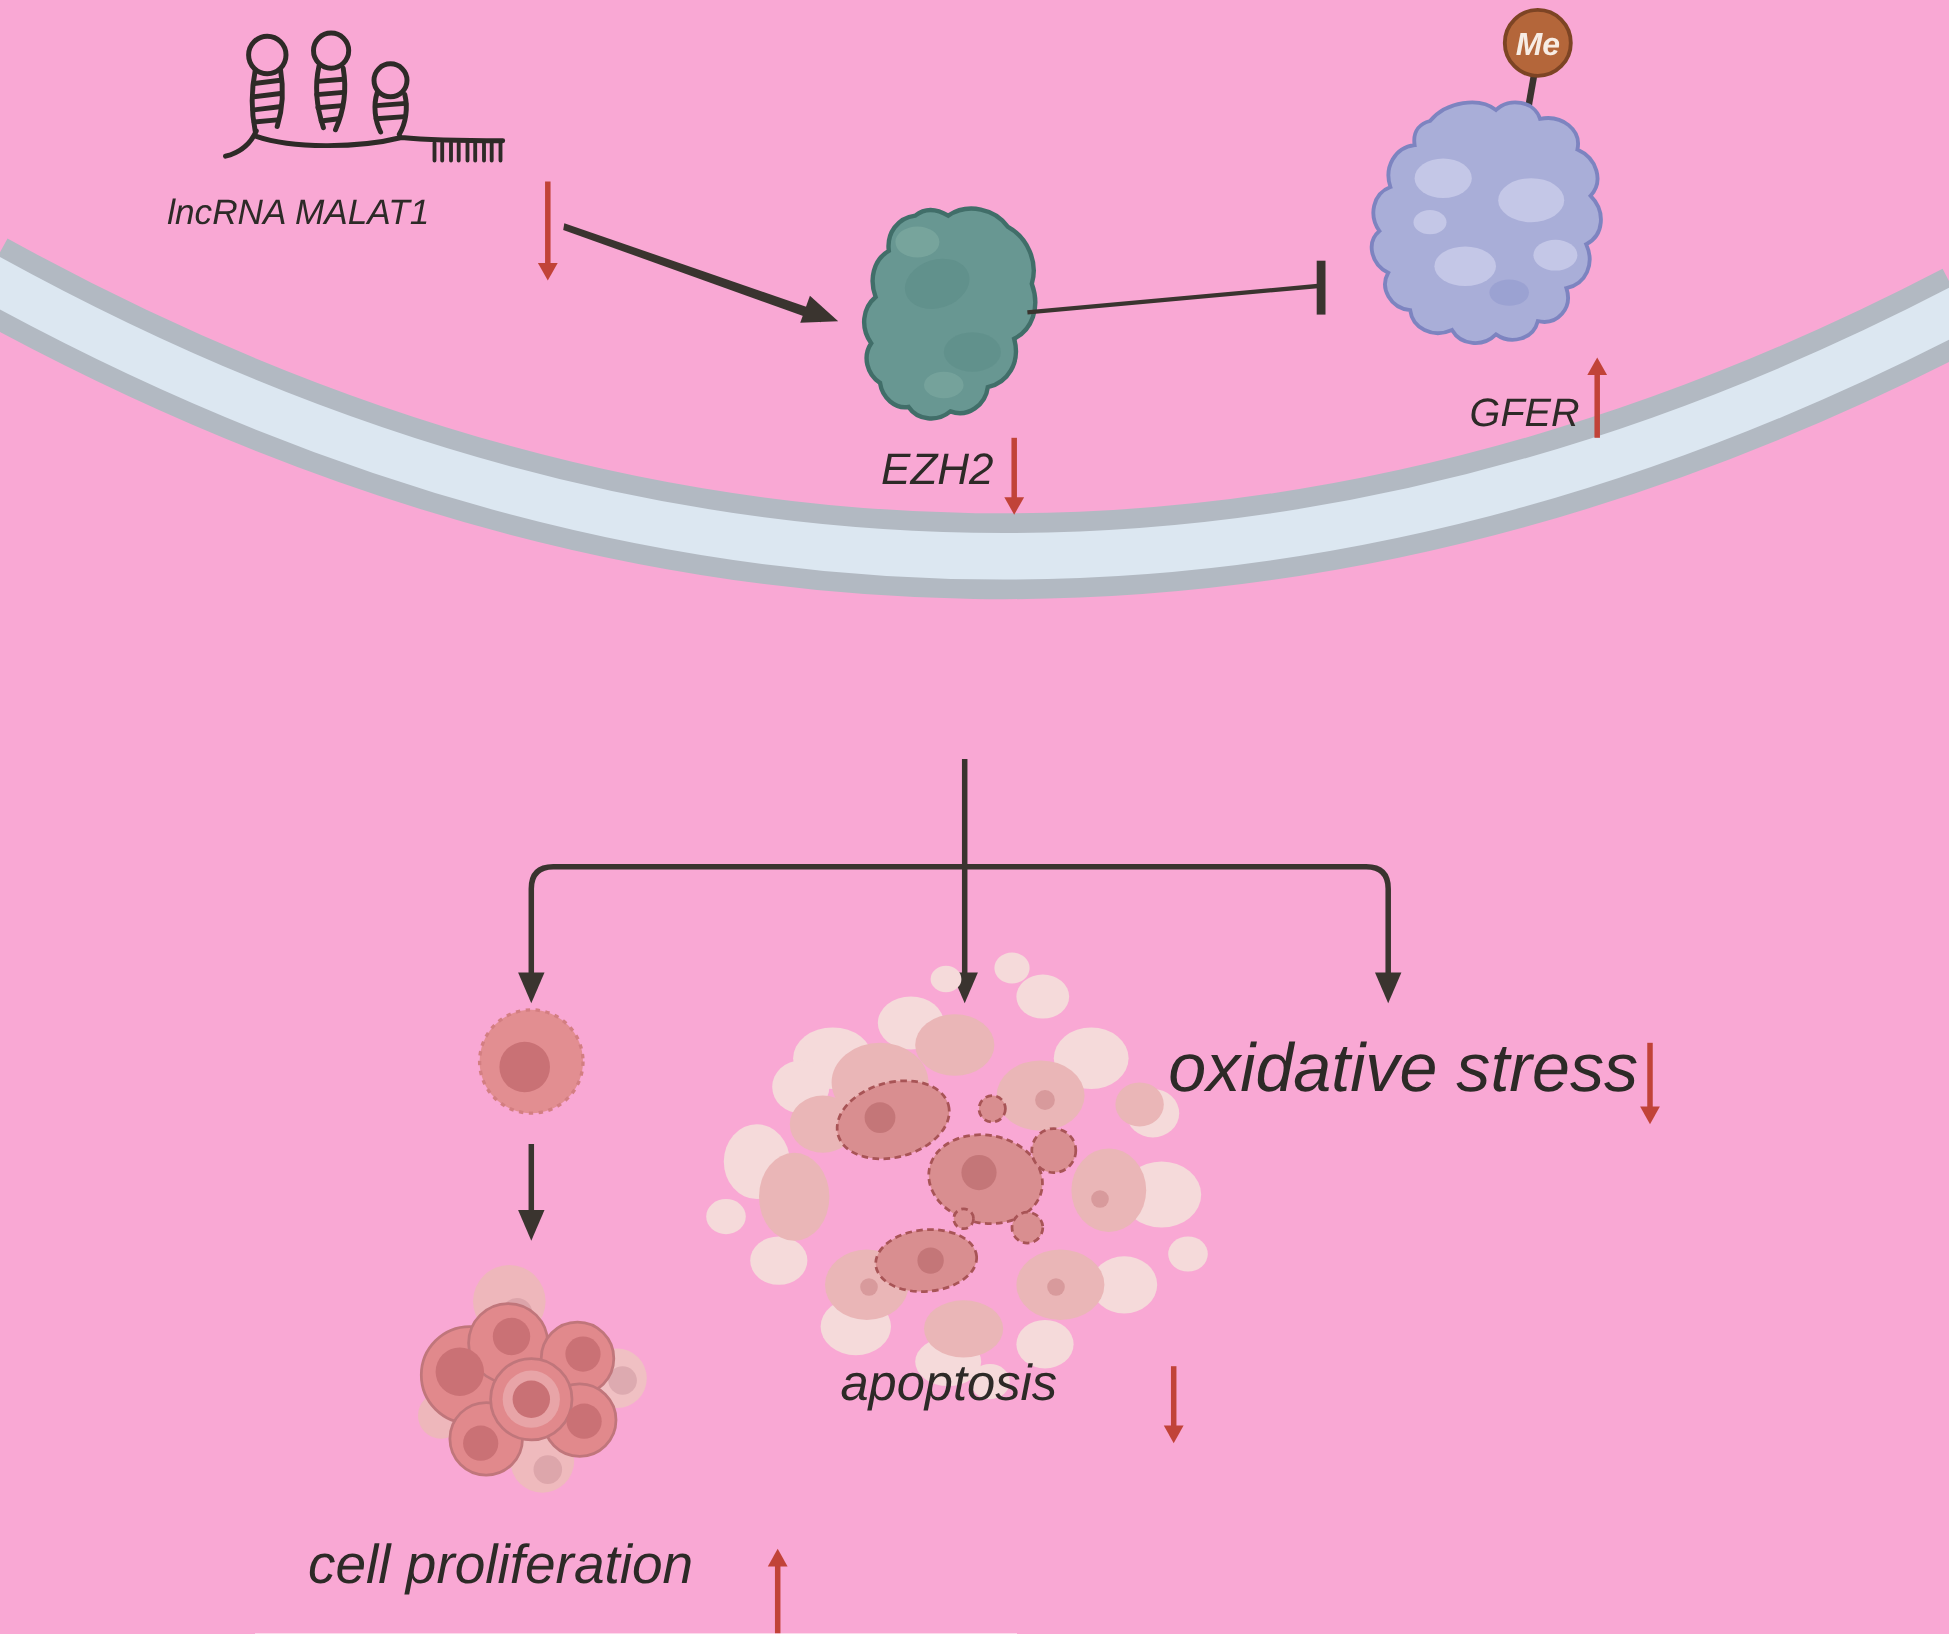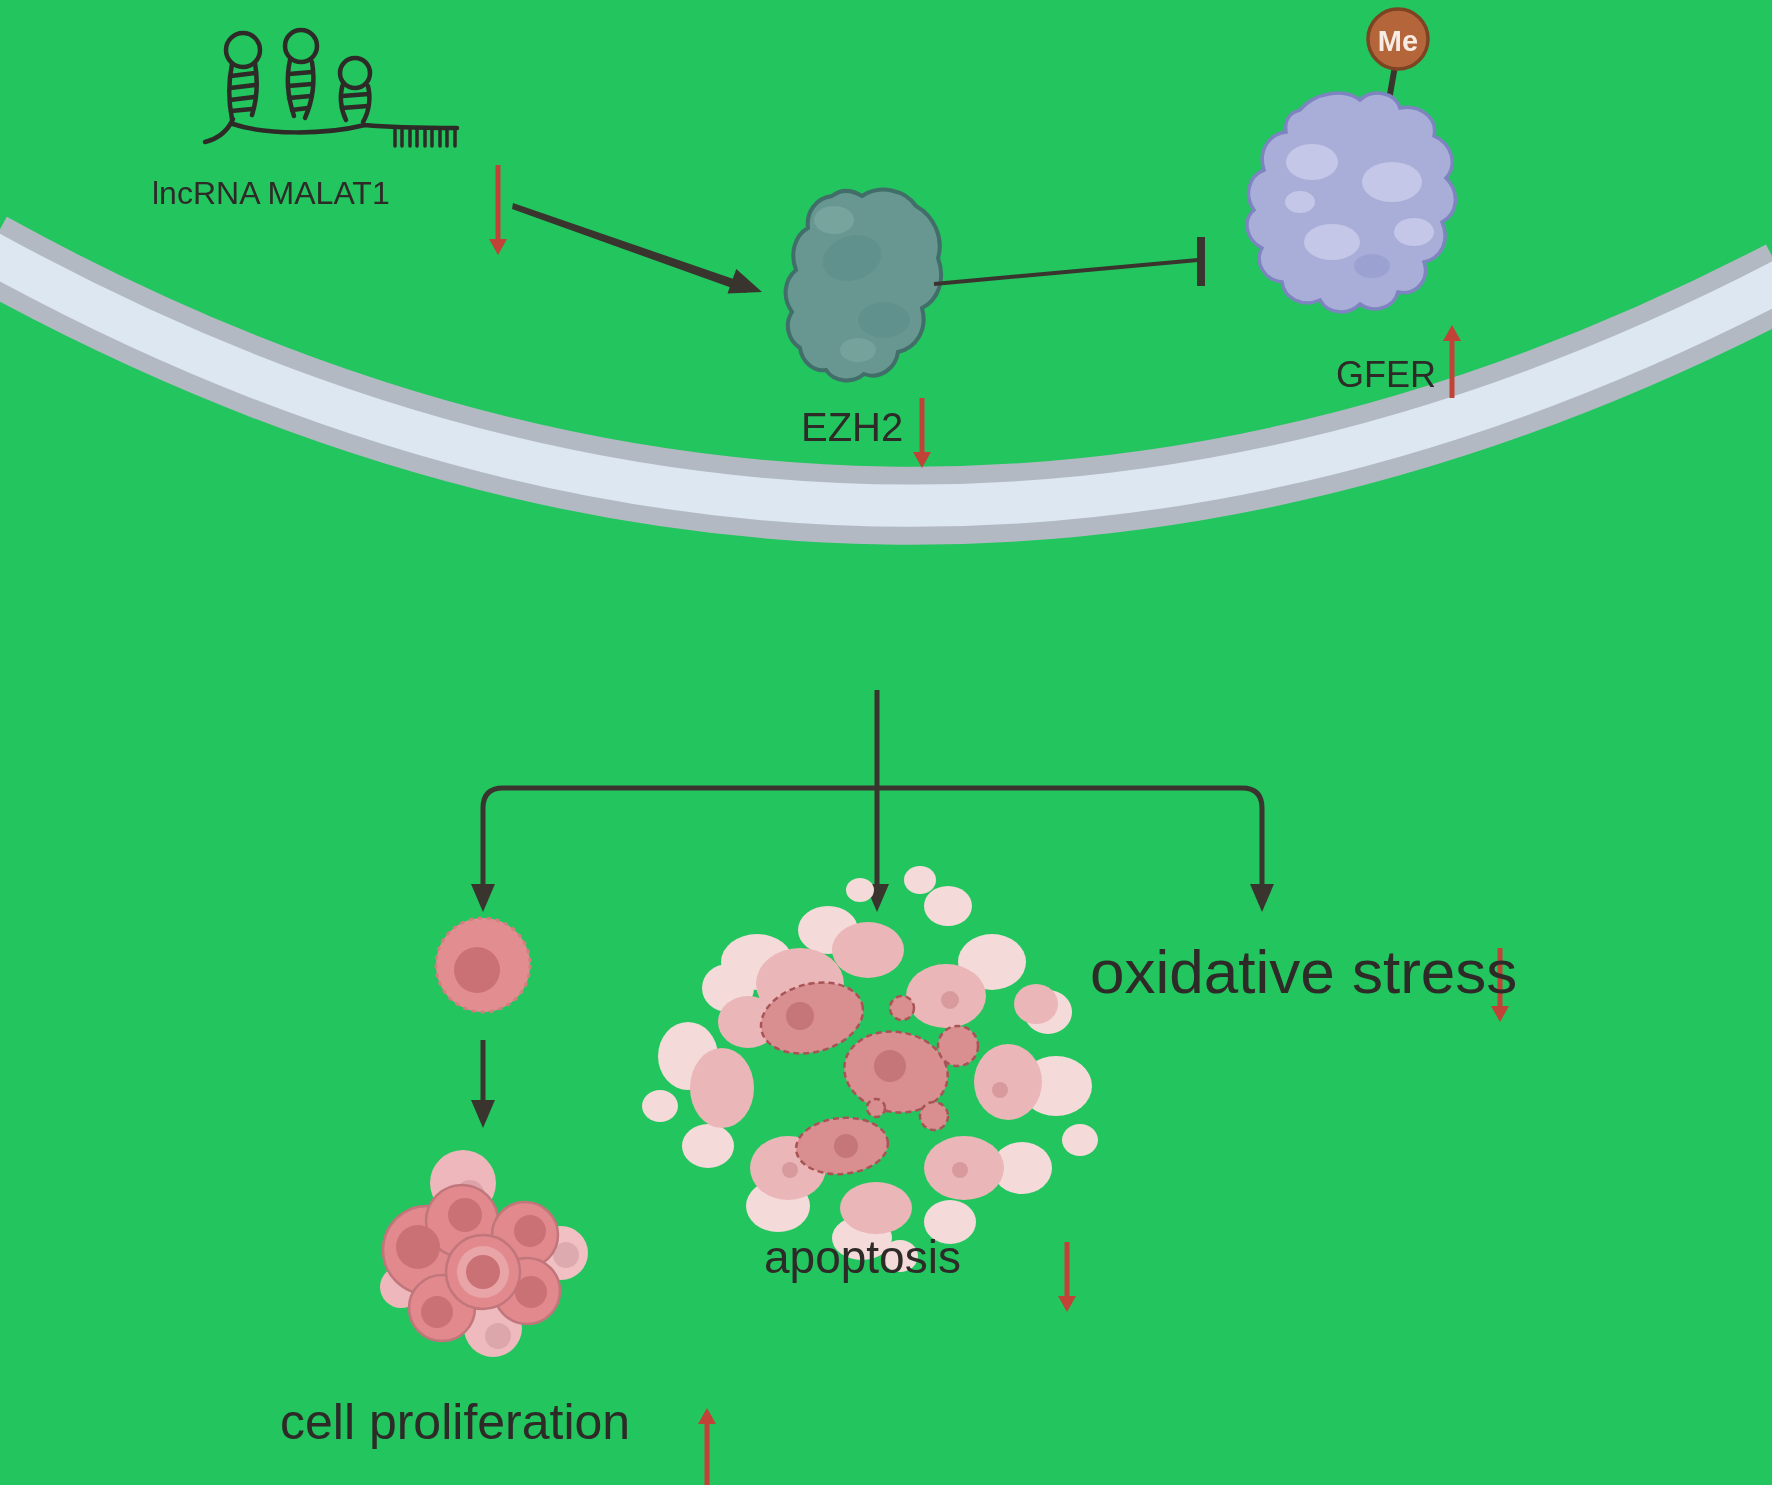--- a/index.html
+++ b/index.html
@@ -1,24 +1,24 @@
 <!DOCTYPE html>
 <html><head>
 <meta charset="utf-8">
 <style>
   html,body{margin:0;padding:0;background:#ffffff;}
-  .canvas{position:relative;width:1772px;height:1485px;background:#22c55e;overflow:hidden;
-          font-family:"Liberation Sans", sans-serif;color:#2d2a27;}
+  .canvas{position:relative;width:1772px;height:1485px;background:#f9a8d4;overflow:hidden;
+          font-family:"Liberation Sans", sans-serif;color:#2d2a27;font-style:italic;}
   .layer{position:absolute;left:0;top:0;width:1772px;height:1485px;}
   .lbl{position:absolute;line-height:1;white-space:nowrap;color:#2d2a27;}
   .lbl-lncrna{left:152px;top:177px;font-size:32px;}
   .lbl-ezh2{left:801px;top:407px;font-size:40px;}
   .lbl-gfer{left:1336px;top:357px;font-size:36px;}
   .lbl-cell{left:638px;top:559px;width:400px;text-align:center;font-size:54px;}
-  .lbl-oxid{left:1090px;top:941px;font-size:62px;}
+  .lbl-oxid{left:1062px;top:941px;font-size:62px;}
   .lbl-apop{left:764px;top:1234px;font-size:46px;}
   .lbl-prolif{left:280px;top:1397px;font-size:50px;}
 </style>
 </head>
 <body>
 
 <div class="canvas">
 
   <svg class="layer" viewBox="0 0 1772 1485">
 

